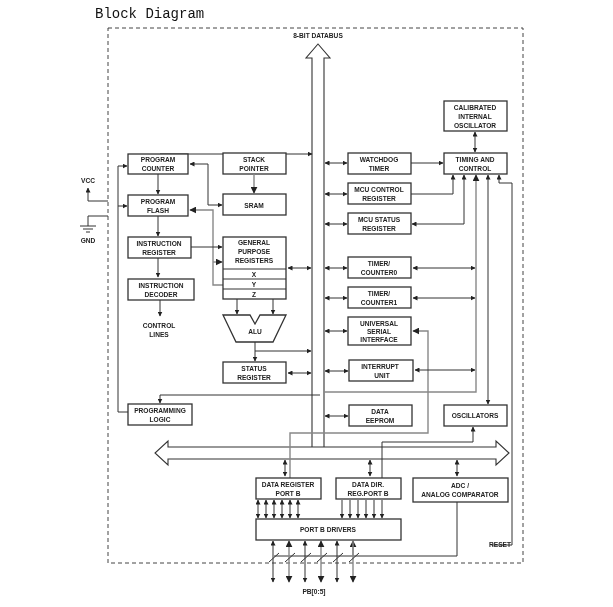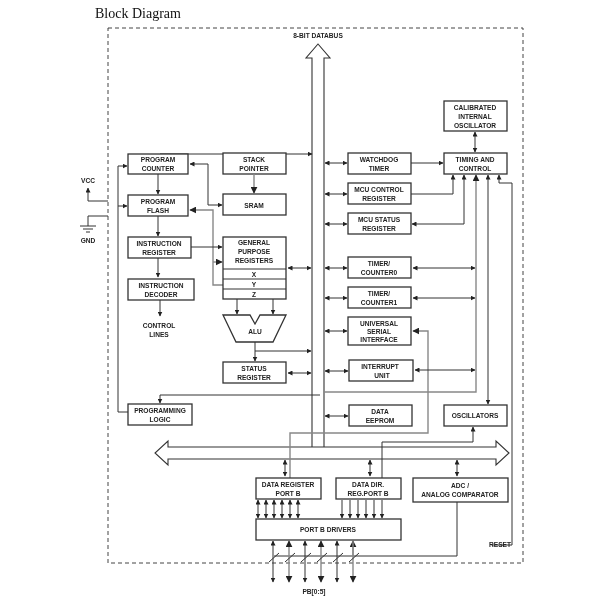--- a/index.html
+++ b/index.html
@@ -1,17 +1,17 @@
 <!DOCTYPE html>
 <html><head>
 <meta charset="utf-8">
 <style>
   html,body{margin:0;padding:0;background:#ffffff;}
   body{width:613px;height:607px;position:relative;overflow:hidden;font-family:"Liberation Sans",sans-serif;}
-  #title{position:absolute;left:95px;top:6px;font-size:14px;color:#111;font-family:Liberation Serif, serif;}
+  #title{position:absolute;left:95px;top:6px;font-size:14px;color:#111;font-family:Liberation Mono, monospace;}
   svg{position:absolute;left:0;top:0;}
   .blk{fill:#fff;stroke:#333;stroke-width:1.3;}
   .lbl{font-family:"Liberation Sans",sans-serif;font-size:6.6px;font-weight:bold;fill:#222;text-anchor:middle;}
   .ln{stroke:#333;stroke-width:1;fill:none;}
   .gln{stroke:#888;stroke-width:1.4;fill:none;}
   .bus{fill:#fff;stroke:#333;stroke-width:1.1;}
   .dash{fill:none;stroke:#444;stroke-width:1;stroke-dasharray:4,3;}
 </style>
 </head>
 <body>

